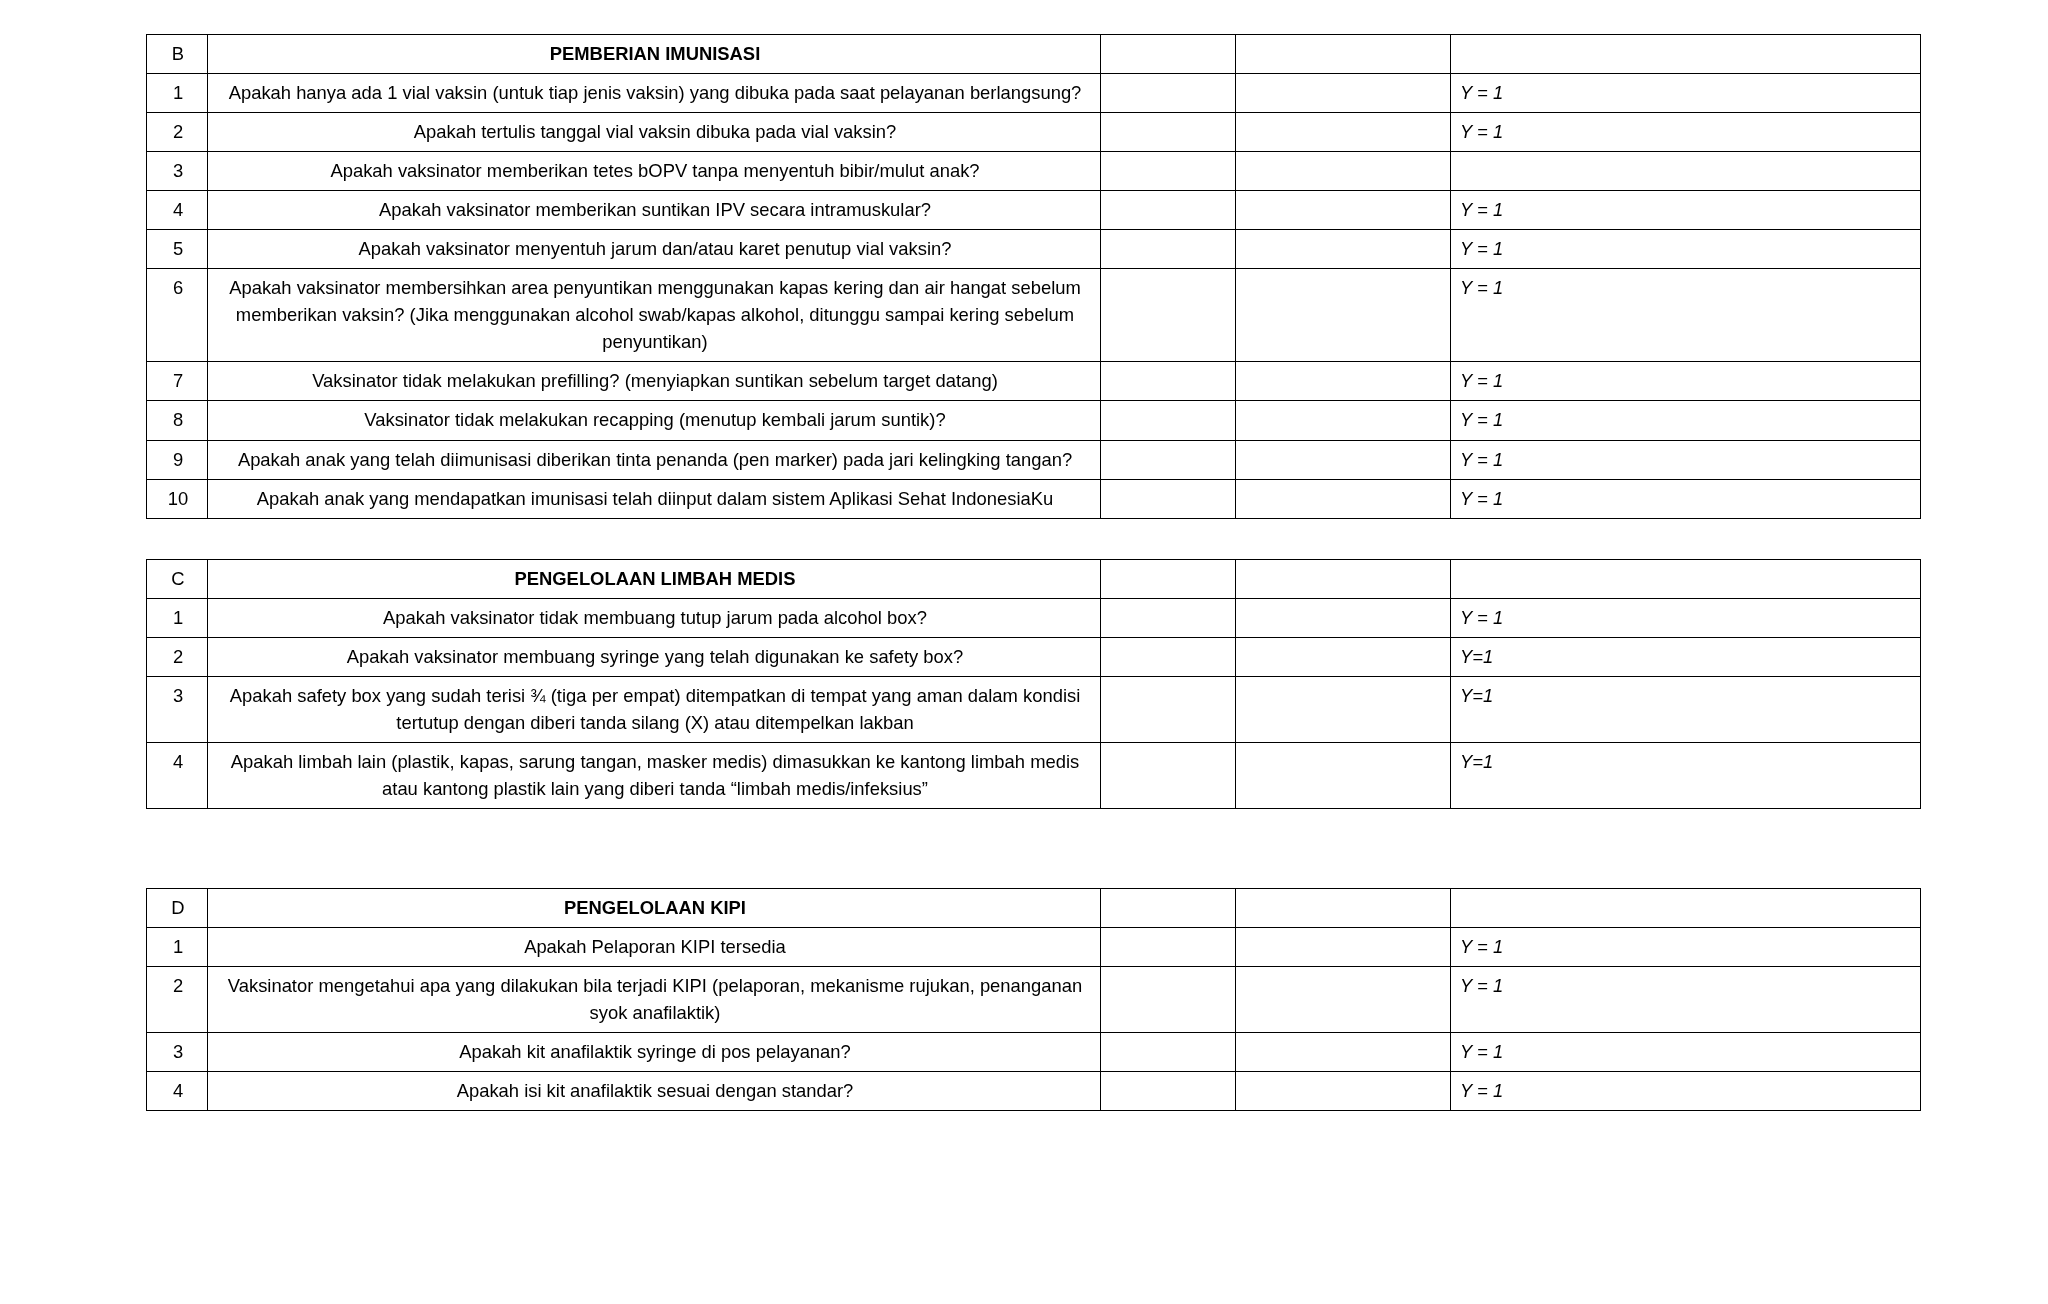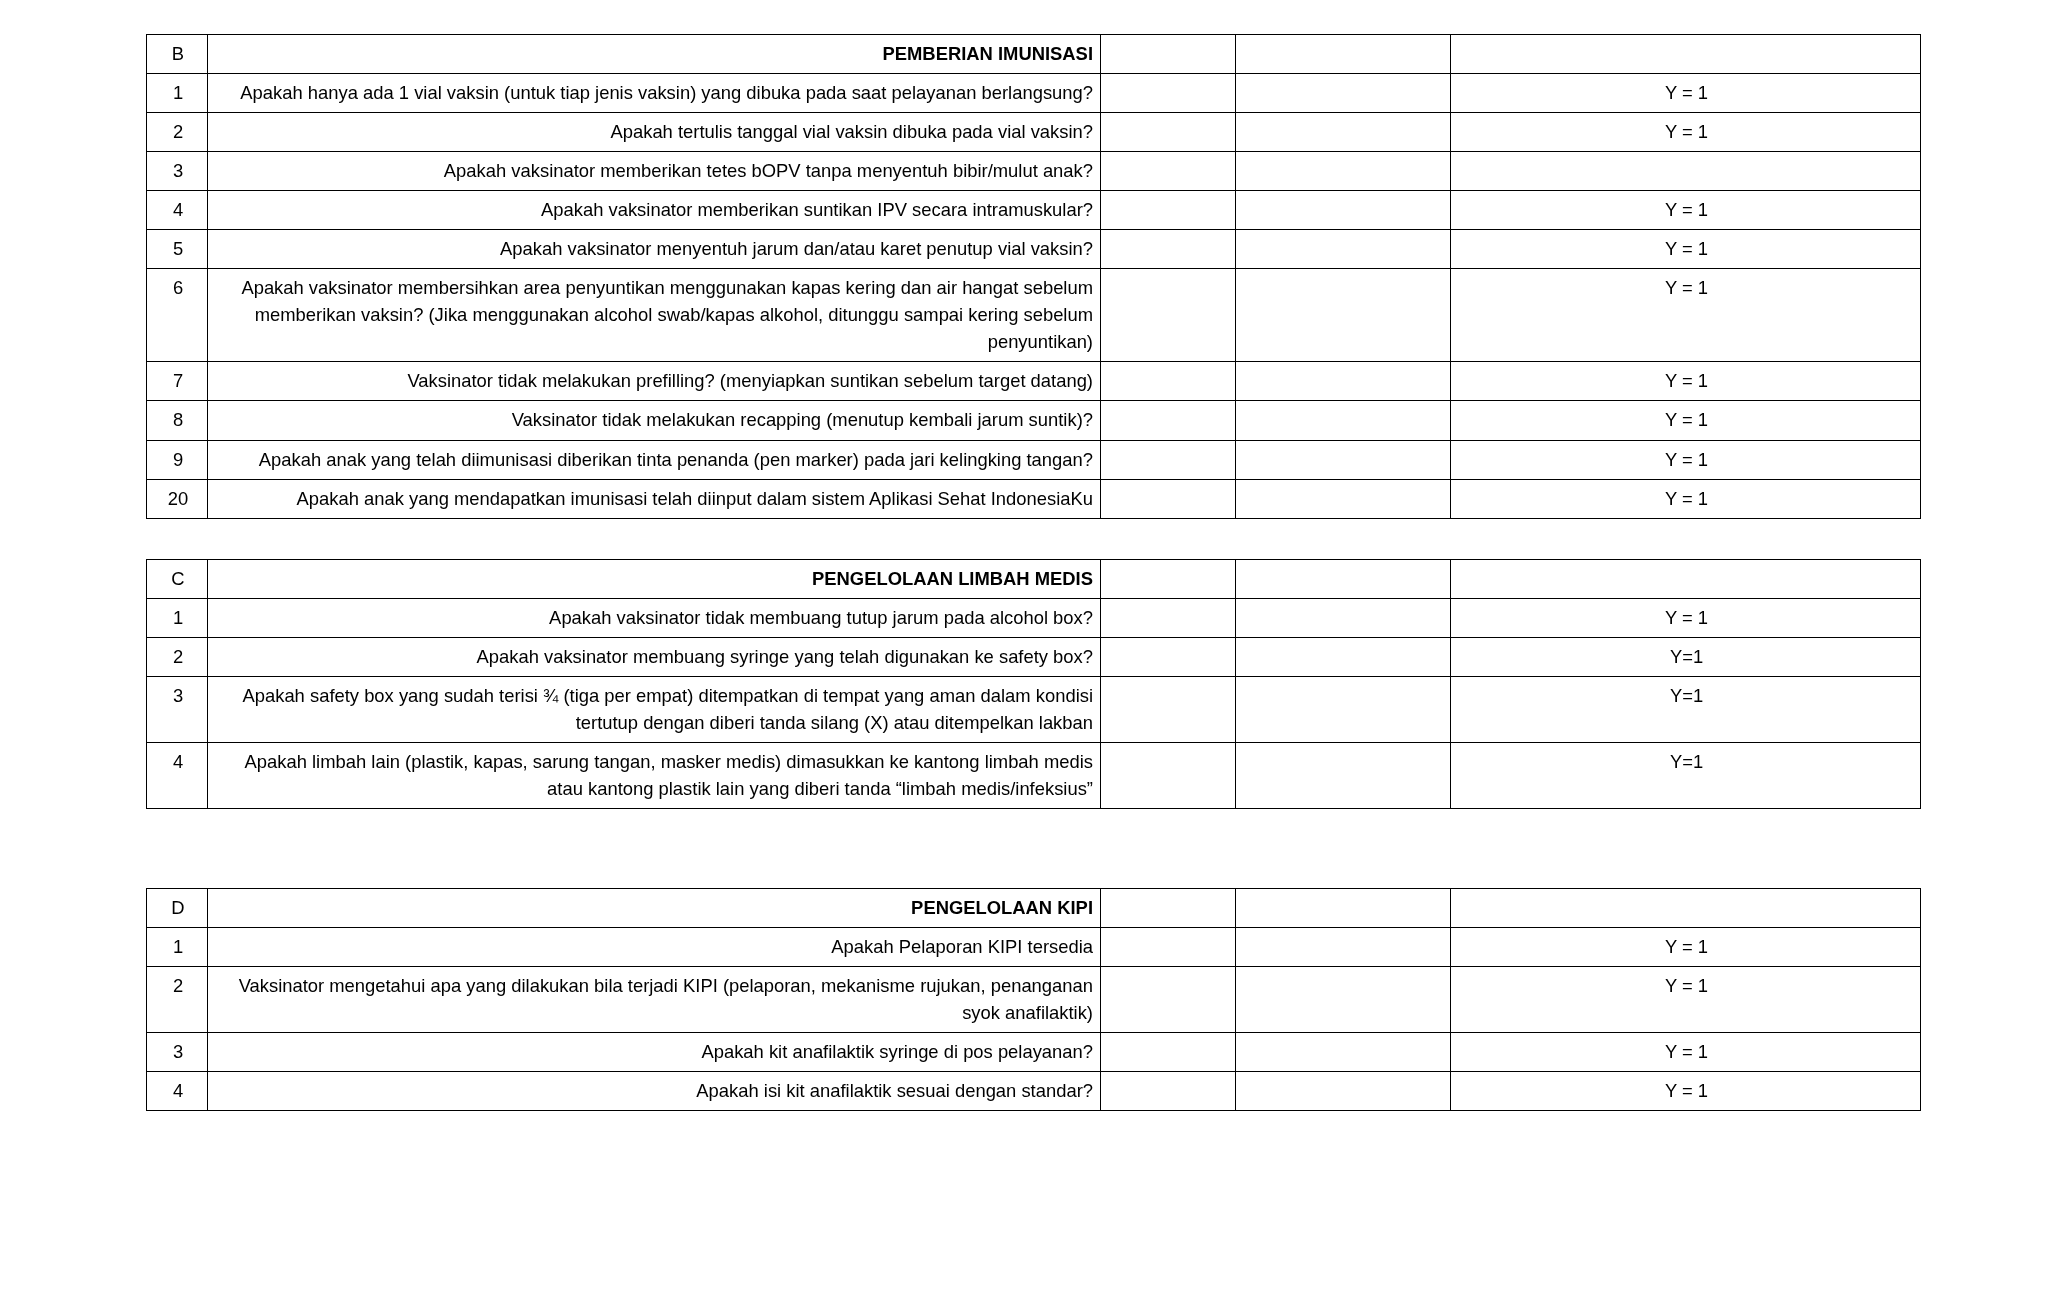--- a/index.html
+++ b/index.html
@@ -27,26 +27,27 @@
   col.c-blank1  { width: 135px; }
   col.c-blank2  { width: 215px; }
   col.c-score   { width: 470px; }
 
   td.no {
     text-align: center;
     vertical-align: middle;
     padding-left: 0;
     padding-right: 0;
   }
-  td.text { text-align: right; }
+  td.text { text-align: center; }
   td.blank { }
   td.score {
-    text-align: center;
+    text-align: left;
     vertical-align: top;
     padding-top: 5px;
+    font-style: italic;
   }
   tr.section td { font-weight: bold; }
   tr.section td.no { font-weight: normal; }
   .ital { }
 
   .tbl-wrap { position: absolute; left: 146px; width: 1774px; }
   .tbl-wrap table {
     width: 100%;
     border-collapse: collapse;
     table-layout: fixed;
@@ -142,21 +143,21 @@
             <td class="score">Y = 1</td>
           </tr>
           <tr>
             <td class="no">9</td>
             <td class="text">Apakah anak yang telah diimunisasi diberikan tinta penanda (pen marker) pada jari kelingking tangan?</td>
             <td class="blank"></td>
             <td class="blank"></td>
             <td class="score">Y = 1</td>
           </tr>
           <tr>
-            <td class="no">20</td>
+            <td class="no">10</td>
             <td class="text">Apakah anak yang mendapatkan imunisasi telah diinput dalam sistem Aplikasi Sehat IndonesiaKu</td>
             <td class="blank"></td>
             <td class="blank"></td>
             <td class="score">Y = 1</td>
           </tr>
         </tbody>
     </table>
   </div>
 
   <div class="tbl-wrap" id="tbl-c">

